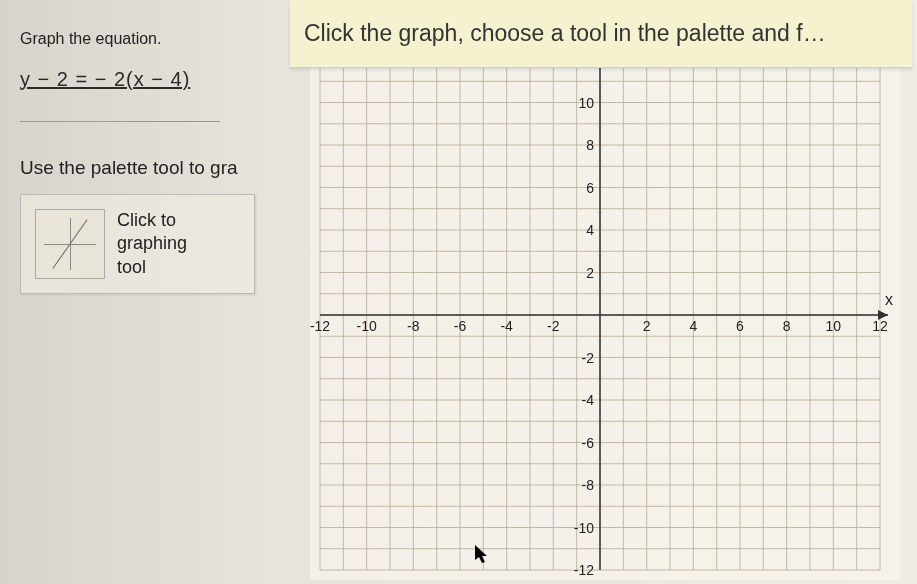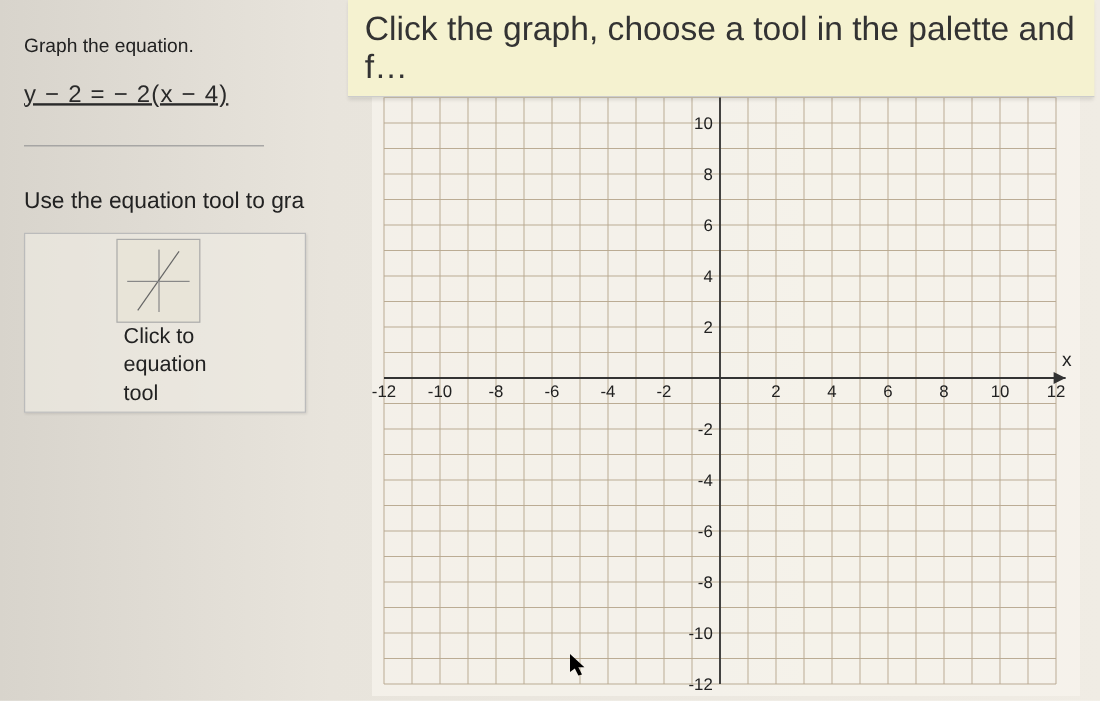--- a/index.html
+++ b/index.html
@@ -15,22 +15,22 @@
       position: relative;
       overflow: hidden;
     }
     .tooltip {
       position: absolute;
       top: 0;
       left: 290px;
       right: 5px;
       background: #f5f2d0;
       color: #333;
-      padding: 8px 14px;
-      font-size: 28px;
+      padding: 20px 14px;
+      font-size: 23px;
       border-bottom: 1px solid #ccc;
       box-shadow: 0 2px 3px rgba(0,0,0,0.1);
       z-index: 10;
     }
     .left-panel {
       position: absolute;
       left: 20px;
       top: 30px;
       width: 260px;
     }
@@ -55,24 +55,23 @@
       font-size: 19px;
       color: #222;
       margin-bottom: 15px;
       white-space: nowrap;
     }
     .graph-tool-box {
       display: flex;
       align-items: center;
       background: rgba(240, 236, 228, 0.6);
       border: 1px solid #bbb;
-      padding: 4px;
+      padding: 14px;
       width: 235px;
       box-shadow: 1px 1px 2px rgba(0,0,0,0.1);
-      flex-direction: column;
     }
     .graph-thumb {
       width: 70px;
       height: 70px;
       background: #e8e4d8;
       border: 1px solid #aaa;
       margin-right: 12px;
       position: relative;
       flex-shrink: 0;
     }
@@ -152,28 +151,28 @@
   </style>
 </head>
 <body>
 
 <div class="tooltip">Click the graph, choose a tool in the palette and f…</div>
 
 <div class="left-panel">
   <div class="instruction">Graph the equation.</div>
   <div class="equation">y − 2 = − 2(x − 4)</div>
   <div class="divider"></div>
-  <div class="tool-instruction">Use the equation tool to gra</div>
+  <div class="tool-instruction">Use the palette tool to gra</div>
   <div class="graph-tool-box">
     <div class="graph-thumb">
       <div class="thumb-line"></div>
     </div>
     <div class="graph-tool-text">
       <span>Click to</span><br>
-      <span>equation</span><br>
+      <span>graphing</span><br>
       <span>tool</span>
     </div>
   </div>
 </div>
 
 <div class="graph-area">
   <svg class="graph-svg" viewBox="0 0 590 520">
     <g id="grid-group">
         <line x1="10" x2="10" y1="510" y2="0" class="grid-line"></line>
         <line x1="33.33333333333333" x2="33.33333333333333" y1="510" y2="0" class="grid-line"></line>

